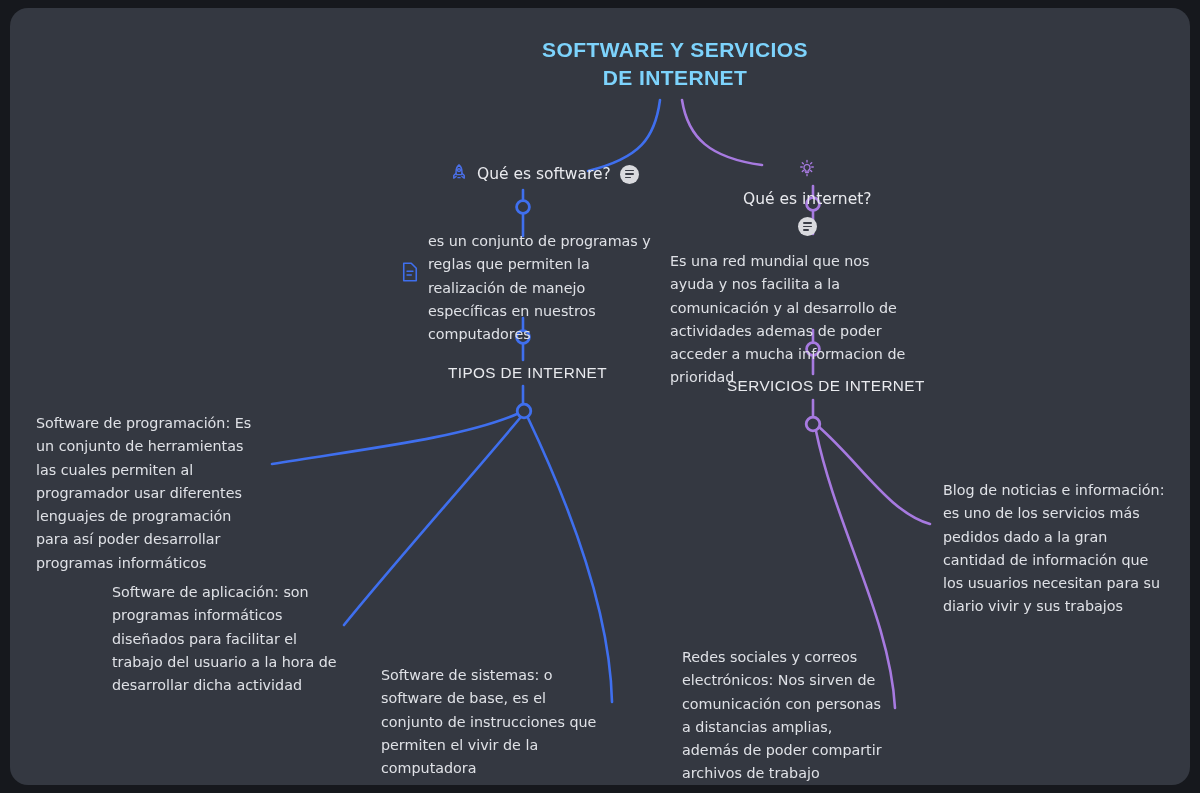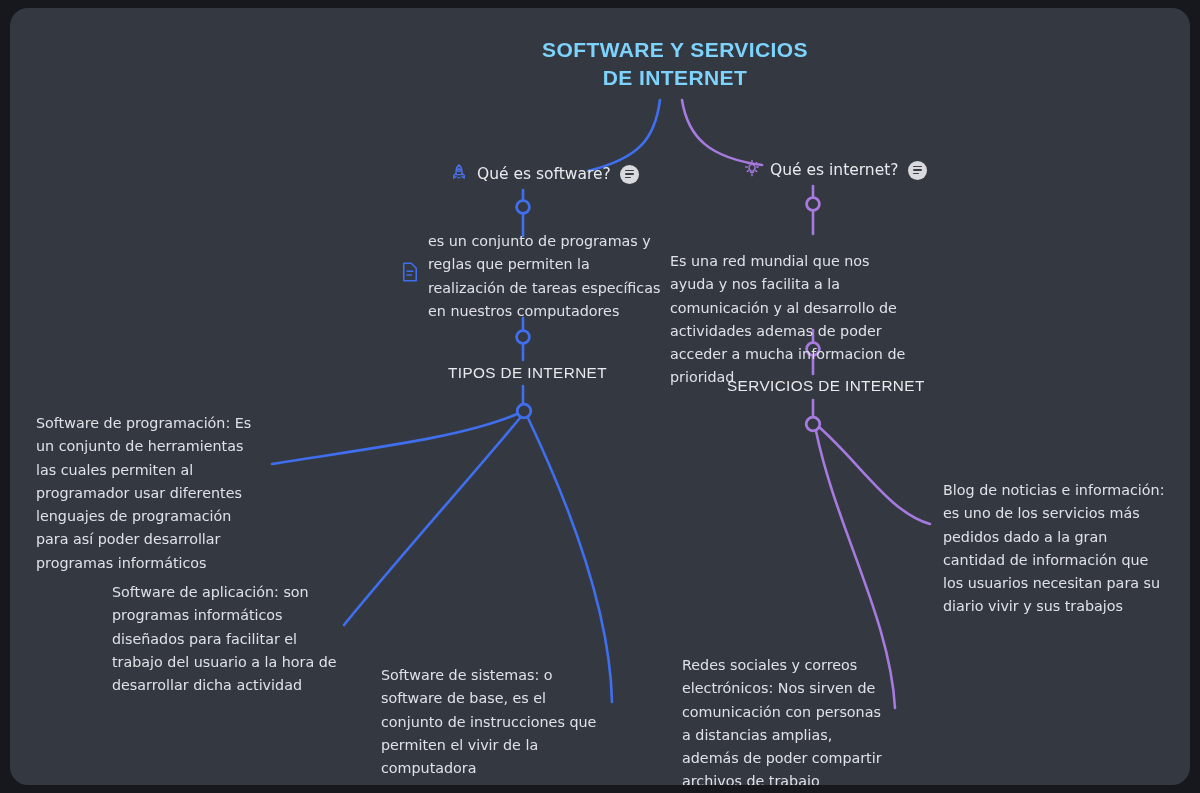--- a/index.html
+++ b/index.html
@@ -130,21 +130,21 @@
       </svg>
     </span>
     <span class="label">Qué es software?</span>
     <span class="badge">
       <i></i>
         <i></i>
         <i></i>
     </span>
   </div>
 
-  <div class="branch-head" style="left:733px; top:151px;">
+  <div class="branch-head" style="left:733px; top:151px;flex-direction:column;">
     <span>
       <svg width="18" height="18" viewBox="0 0 24 24" fill="none" stroke="#a77ae0" stroke-width="1.8" stroke-linecap="round">
         <path d="M12 7.2a4.1 4.1 0 0 0-2.4 7.4v1.6h4.8v-1.6A4.1 4.1 0 0 0 12 7.2z"></path>
         <path d="M10.2 18h3.6"></path>
         <path d="M12 1.8v2.2M12 20.6v1.6M3.6 10.6h2.1M18.3 10.6h2.1M5.7 4.9l1.5 1.5M16.8 15.3l1.5 1.5M18.3 4.9l-1.5 1.5M7.2 15.3l-1.5 1.5"></path>
       </svg>
     </span>
     <span class="label">Qué es internet?</span>
     <span class="badge">
       <i></i>
@@ -152,27 +152,27 @@
         <i></i>
     </span>
   </div>
 
   <span class="doc-icon" style="left:390px; top:253px;">
     <svg width="20" height="22" viewBox="0 0 24 26" fill="none" stroke="#3f6fee" stroke-width="1.9" stroke-linejoin="round" stroke-linecap="round">
       <path d="M4.5 2.5h9l6 6v15h-15z"></path>
       <path d="M8.5 12h7M8.5 16.5h5"></path>
     </svg>
   </span>
-  <div class="para" style="left:418px; top:222px; width:238px;">es un conjunto de programas y reglas que permiten la realización de tareas específicas en nuestros computadores</div>
+  <div class="para" style="left:418px; top:222px; width:238px;">es un conjunto de programas y reglas que permiten la realización de manejo específicas en nuestros computadores</div>
 
   <div class="para" style="left:660px; top:222px; width:238px;margin-top:20px;">Es una red mundial que nos ayuda y nos facilita a la comunicación y al desarrollo de actividades ademas de poder acceder a mucha informacion de prioridad</div>
 
   <div class="section-head" style="left:438px; top:356px;">TIPOS DE INTERNET</div>
   <div class="section-head" style="left:717px; top:369px;">SERVICIOS DE INTERNET</div>
 
   <div class="para" style="left:26px; top:404px; width:228px;">Software de programación: Es un conjunto de herramientas las cuales permiten al programador usar diferentes lenguajes de programación para así poder desarrollar programas informáticos</div>
   <div class="para" style="left:102px; top:573px; width:235px;">Software de aplicación: son programas informáticos diseñados para facilitar el trabajo del usuario a la hora de desarrollar dicha actividad</div>
   <div class="para" style="left:371px; top:656px; width:218px;">Software de sistemas: o software de base, es el conjunto de instrucciones que permiten el vivir de la computadora</div>
 
   <div class="para" style="left:933px; top:471px; width:230px;">Blog de noticias e información: es uno de los servicios más pedidos dado a la gran cantidad de información que los usuarios necesitan para su diario vivir y sus trabajos</div>
-  <div class="para" style="left:672px; top:638px; width:210px;margin-top:8px;">Redes sociales y correos electrónicos: Nos sirven de comunicación con personas a distancias amplias, además de poder compartir archivos de trabajo</div>
+  <div class="para" style="left:672px; top:638px; width:210px;">Redes sociales y correos electrónicos: Nos sirven de comunicación con personas a distancias amplias, además de poder compartir archivos de trabajo</div>
 
 </div>
 
 </body></html>

